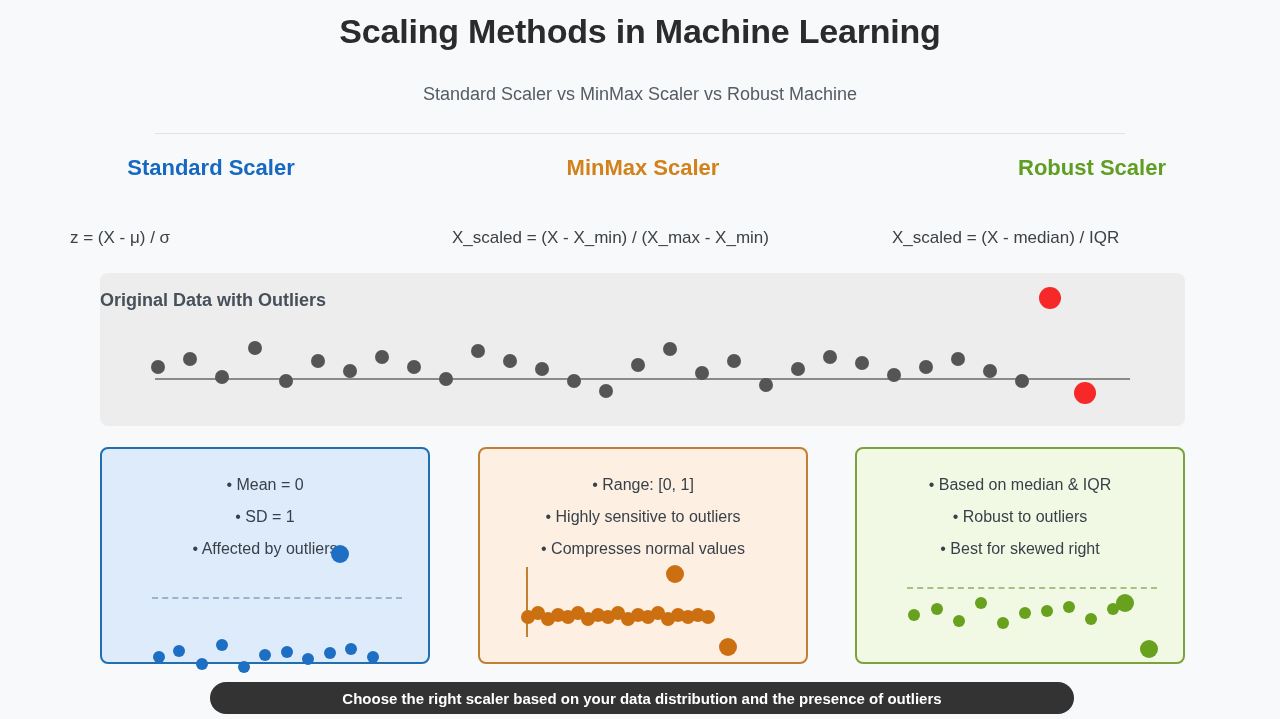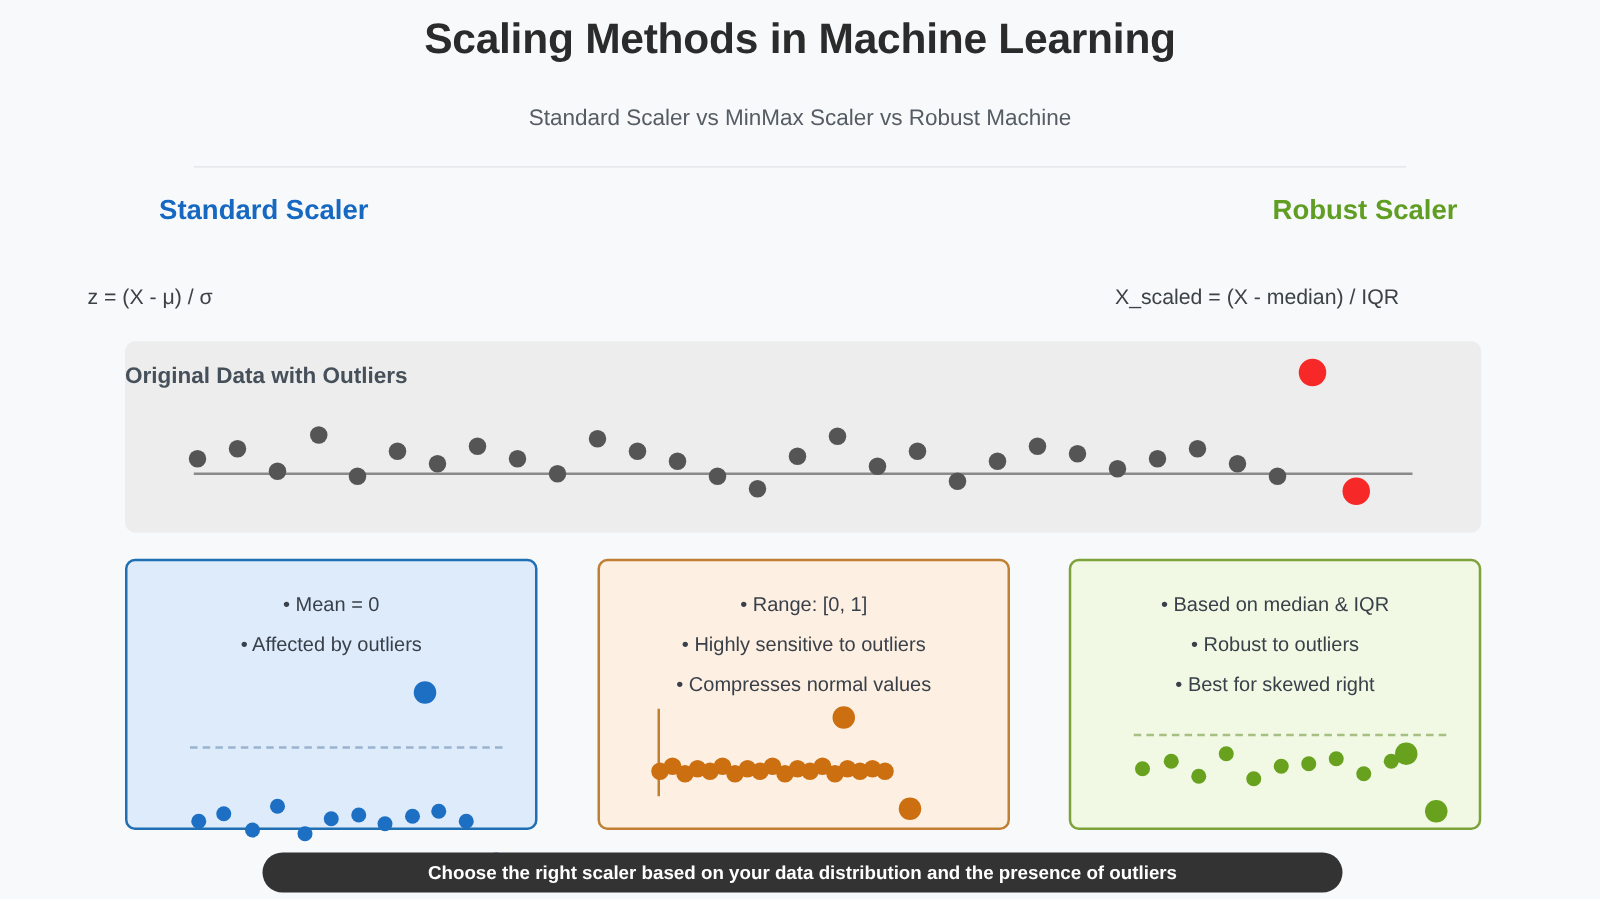--- a/index.html
+++ b/index.html
@@ -94,20 +94,22 @@
 
 <div class="page">
 
   <div class="title">Scaling Methods in Machine Learning</div>
   <div class="subtitle">Standard Scaler vs MinMax Scaler vs Robust Machine</div>
   <div class="divider"></div>
 
   <div class="col-head c1 c1h">Standard Scaler</div>
   <div class="col-formula c1">z = (X - μ) / σ</div>
 
+  <div class="col-head c2 c2h">MinMax Scaler</div>
+  <div class="col-formula c2">X_scaled = (X - X_min) / (X_max - X_min)</div>
 
   <div class="col-head c3 c3h">Robust Scaler</div>
   <div class="col-formula c3">X_scaled = (X - median) / IQR</div>
 
   <div class="orig-panel">
     <div class="orig-title">Original Data with Outliers</div>
     <div class="orig-baseline"></div>
     <div class="scatter" id="orig-scatter">
         <div class="dot" style="width: 14px; height: 14px; background: rgb(85, 85, 85); left: 51px; top: 87px;"></div>
         <div class="dot" style="width: 14px; height: 14px; background: rgb(85, 85, 85); left: 83px; top: 79px;"></div>
@@ -138,20 +140,21 @@
         <div class="dot" style="width: 14px; height: 14px; background: rgb(85, 85, 85); left: 883px; top: 91px;"></div>
         <div class="dot" style="width: 14px; height: 14px; background: rgb(85, 85, 85); left: 915px; top: 101px;"></div>
         <div class="dot" style="width: 22px; height: 22px; background: rgb(246, 40, 40); left: 939px; top: 14px;"></div>
         <div class="dot" style="width: 22px; height: 22px; background: rgb(246, 40, 40); left: 974px; top: 109px;"></div>
       </div>
   </div>
 
   <div class="card card-blue">
     <div class="bullets">
       <div class="bullet">• Mean = 0</div>
+      <div class="bullet">• SD = 1</div>
       <div class="bullet">• Affected by outliers</div>
     </div>
     <div class="plot" id="plot-standard">
         <div class="dashline" style="left: 50px; top: 38px; width: 250px;"></div>
         <div class="dot" style="width: 12px; height: 12px; background: rgb(29, 111, 196); left: 51px; top: 92px;"></div>
         <div class="dot" style="width: 12px; height: 12px; background: rgb(29, 111, 196); left: 71px; top: 86px;"></div>
         <div class="dot" style="width: 12px; height: 12px; background: rgb(29, 111, 196); left: 94px; top: 99px;"></div>
         <div class="dot" style="width: 12px; height: 12px; background: rgb(29, 111, 196); left: 114px; top: 80px;"></div>
         <div class="dot" style="width: 12px; height: 12px; background: rgb(29, 111, 196); left: 136px; top: 102px;"></div>
         <div class="dot" style="width: 12px; height: 12px; background: rgb(29, 111, 196); left: 157px; top: 90px;"></div>

